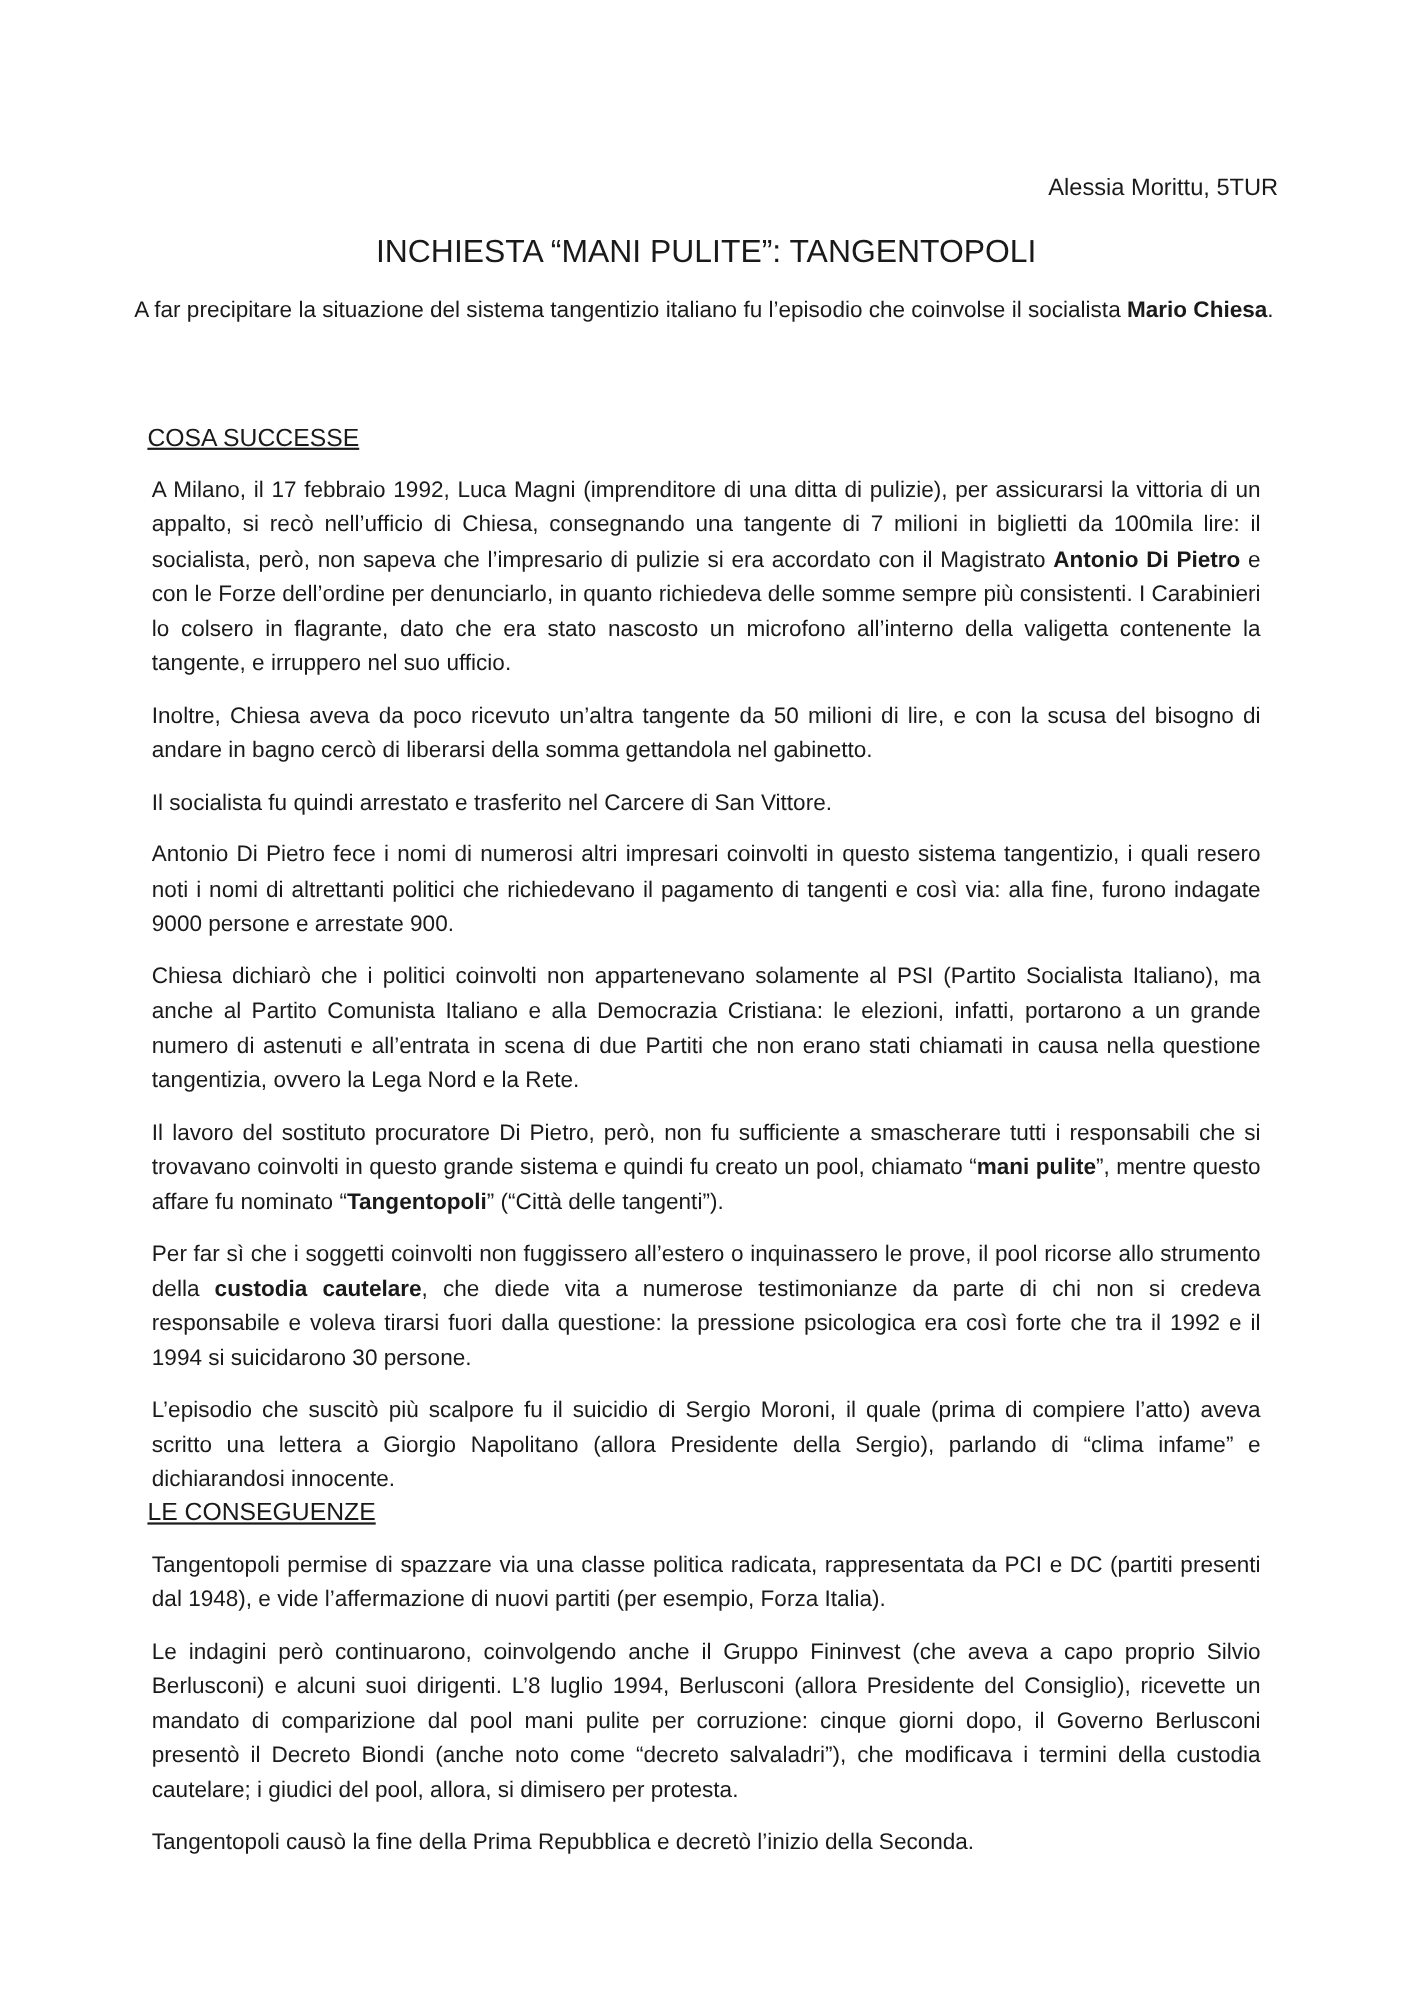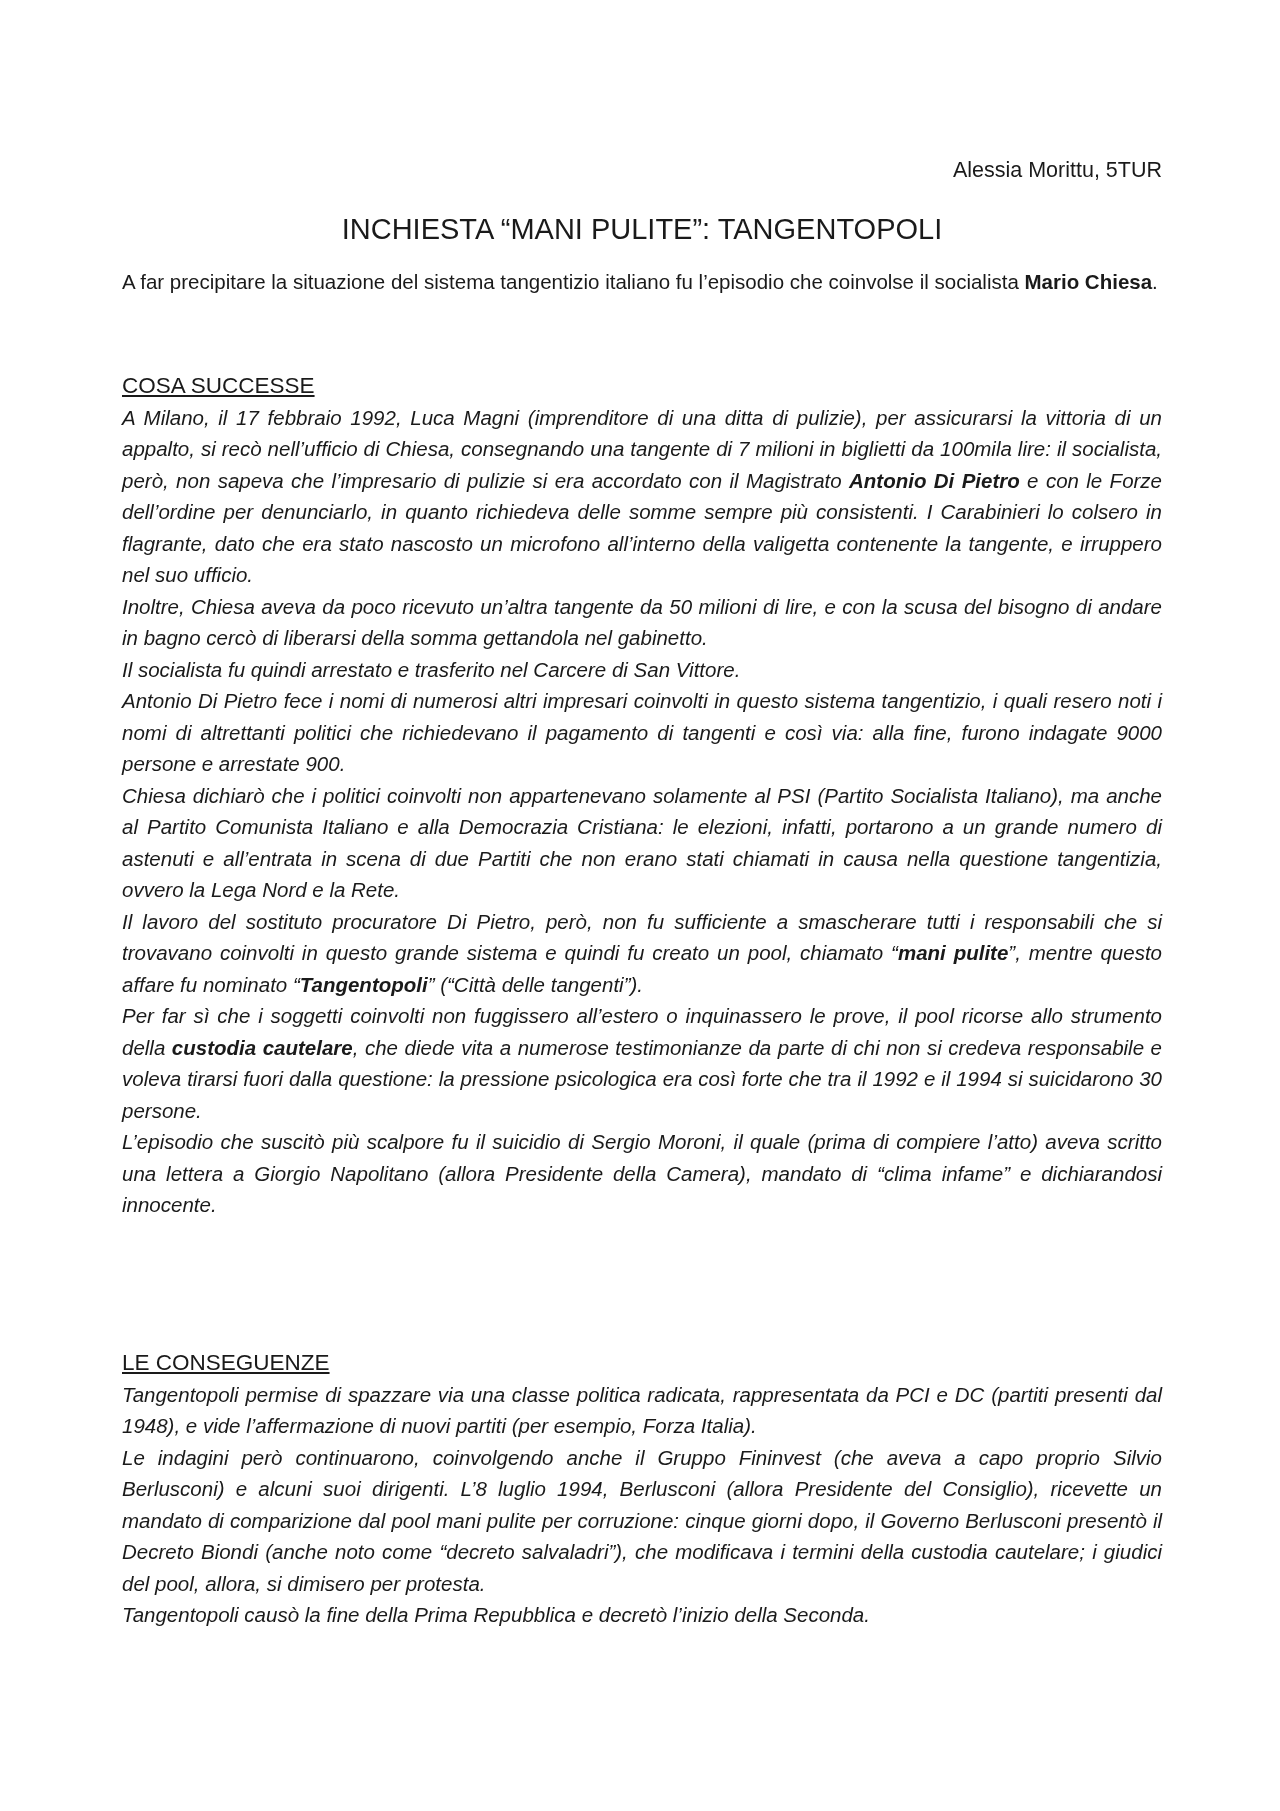--- a/index.html
+++ b/index.html
@@ -11,22 +11,22 @@
       font-size: 20.5px;
       line-height: 31.5px;
     }
     .author { position: absolute; top: 155px; right: 0; text-align: center; font-size: 21.5px; }
     .title {
       position: absolute; top: 214px; left: 0; width: 1040px; text-align: center;
       font-weight: normal; font-size: 29px; margin: 0; letter-spacing: 0px;
     }
     .block { position: absolute; left: 0; width: 1040px; margin: 0; }
     .j { text-align: justify; text-align-last: left; }
-    .p { margin: 0; font-style: italic; }
-    .heading { text-decoration: underline; font-size: 22.5px; margin: 0; }
+    .p { margin: 16px; }
+    .heading { text-decoration: underline; font-size: 22.5px; margin: 12px; }
     b { font-weight: bold; }
   </style>
 </head>
 <body>
 
 <div class="page">
 
   <div class="author">Alessia Morittu, 5TUR</div>
 
   <h1 class="title">INCHIESTA “MANI PULITE”: TANGENTOPOLI</h1>
@@ -44,21 +44,21 @@
     <p class="p j">Inoltre, Chiesa aveva da poco ricevuto un’altra tangente da 50 milioni di lire, e con la scusa del bisogno di andare in bagno cercò di liberarsi della somma gettandola nel gabinetto.</p>
     <p class="p j">Il socialista fu quindi arrestato e trasferito nel Carcere di San Vittore.</p>
     <p class="p j">Antonio Di Pietro fece i nomi di numerosi altri impresari coinvolti in questo sistema tangentizio, i quali resero noti i nomi di altrettanti politici che richiedevano il pagamento di tangenti e così via: alla fine, furono indagate 9000 persone e arrestate 900.</p>
     <p class="p j">Chiesa dichiarò che i politici coinvolti non appartenevano solamente al PSI (Partito Socialista Italiano), ma anche al Partito Comunista Italiano e alla Democrazia Cristiana: le elezioni, infatti, portarono a un grande numero di astenuti e all’entrata in scena di due Partiti che non erano stati chiamati in causa nella questione tangentizia, ovvero la Lega Nord e la Rete.</p>
     <p class="p j">
       <span>Il lavoro del sostituto procuratore Di Pietro, però, non fu sufficiente a smascherare tutti i responsabili che si trovavano coinvolti in questo grande sistema e quindi fu creato un pool, chiamato “</span><b>mani pulite</b><span>”, mentre questo affare fu nominato “</span><b>Tangentopoli</b><span>” (“Città delle tangenti”).</span>
     </p>
     <p class="p j">
       <span>Per far sì che i soggetti coinvolti non fuggissero all’estero o inquinassero le prove, il pool ricorse allo strumento della </span><b>custodia cautelare</b><span>, che diede vita a numerose testimonianze da parte di chi non si credeva responsabile e voleva tirarsi fuori dalla questione: la pressione psicologica era così forte che tra il 1992 e il 1994 si suicidarono 30 persone.</span>
     </p>
-    <p class="p j">L’episodio che suscitò più scalpore fu il suicidio di Sergio Moroni, il quale (prima di compiere l’atto) aveva scritto una lettera a Giorgio Napolitano (allora Presidente della Camera), mandato di “clima infame” e dichiarandosi innocente.</p>
+    <p class="p j">L’episodio che suscitò più scalpore fu il suicidio di Sergio Moroni, il quale (prima di compiere l’atto) aveva scritto una lettera a Giorgio Napolitano (allora Presidente della Sergio), parlando di “clima infame” e dichiarandosi innocente.</p>
   </div>
 
   <div class="block" style="top:1347px;">
     <div class="heading">LE CONSEGUENZE</div>
     <p class="p j">Tangentopoli permise di spazzare via una classe politica radicata, rappresentata da PCI e DC (partiti presenti dal 1948), e vide l’affermazione di nuovi partiti (per esempio, Forza Italia).</p>
     <p class="p j">Le indagini però continuarono, coinvolgendo anche il Gruppo Fininvest (che aveva a capo proprio Silvio Berlusconi) e alcuni suoi dirigenti. L’8 luglio 1994, Berlusconi (allora Presidente del Consiglio), ricevette un mandato di comparizione dal pool mani pulite per corruzione: cinque giorni dopo, il Governo Berlusconi presentò il Decreto Biondi (anche noto come “decreto salvaladri”), che modificava i termini della custodia cautelare; i giudici del pool, allora, si dimisero per protesta.</p>
     <p class="p j">Tangentopoli causò la fine della Prima Repubblica e decretò l’inizio della Seconda.</p>
   </div>
 
 </div>

